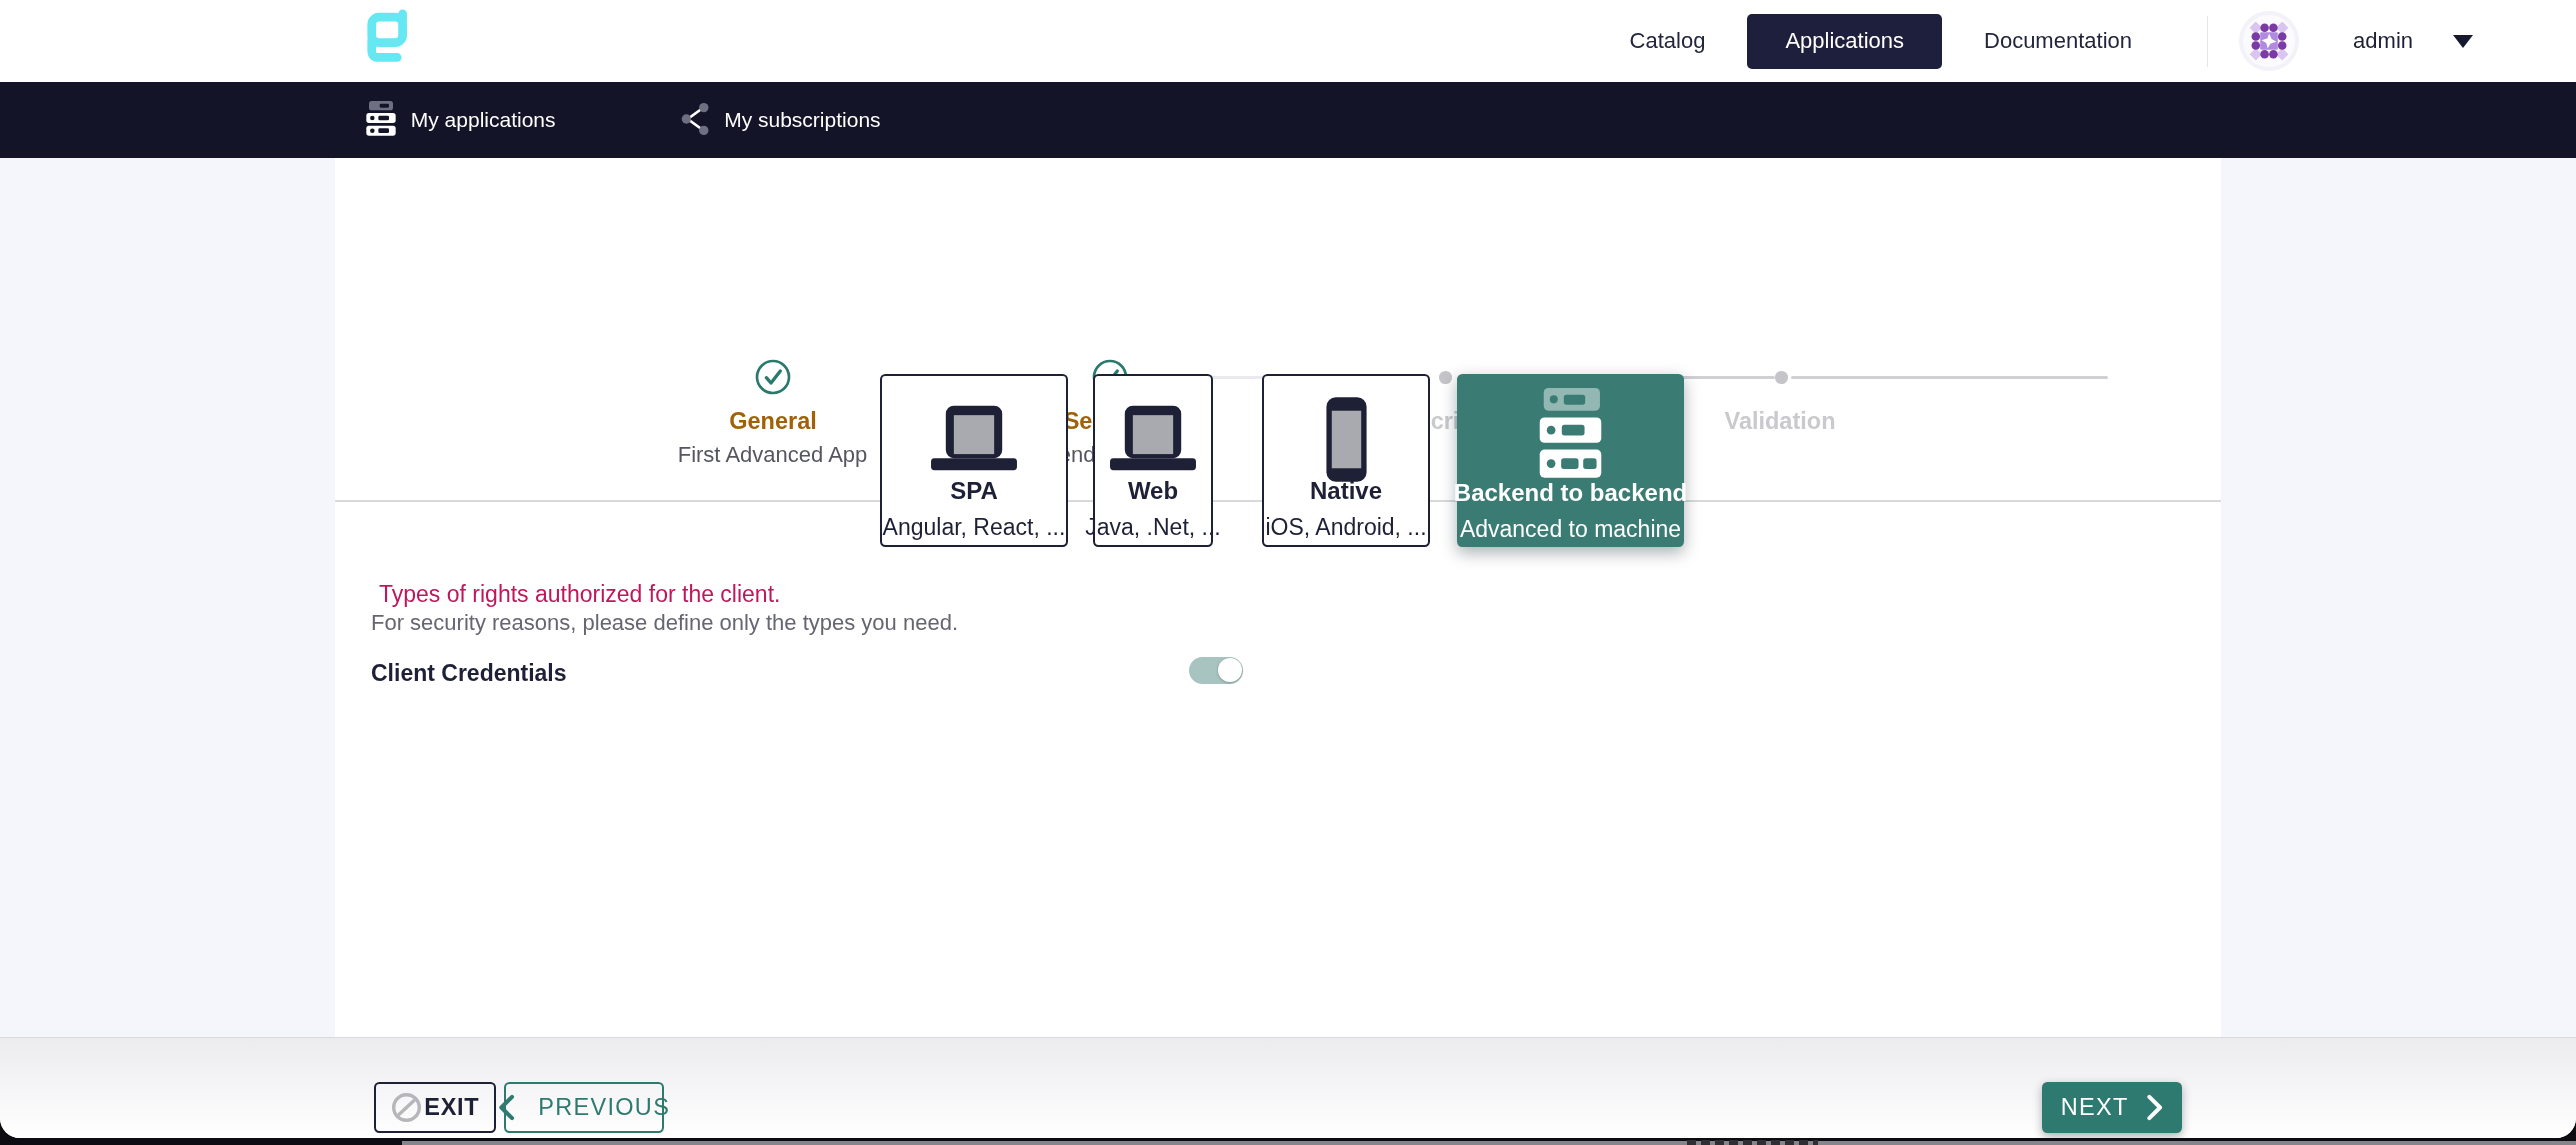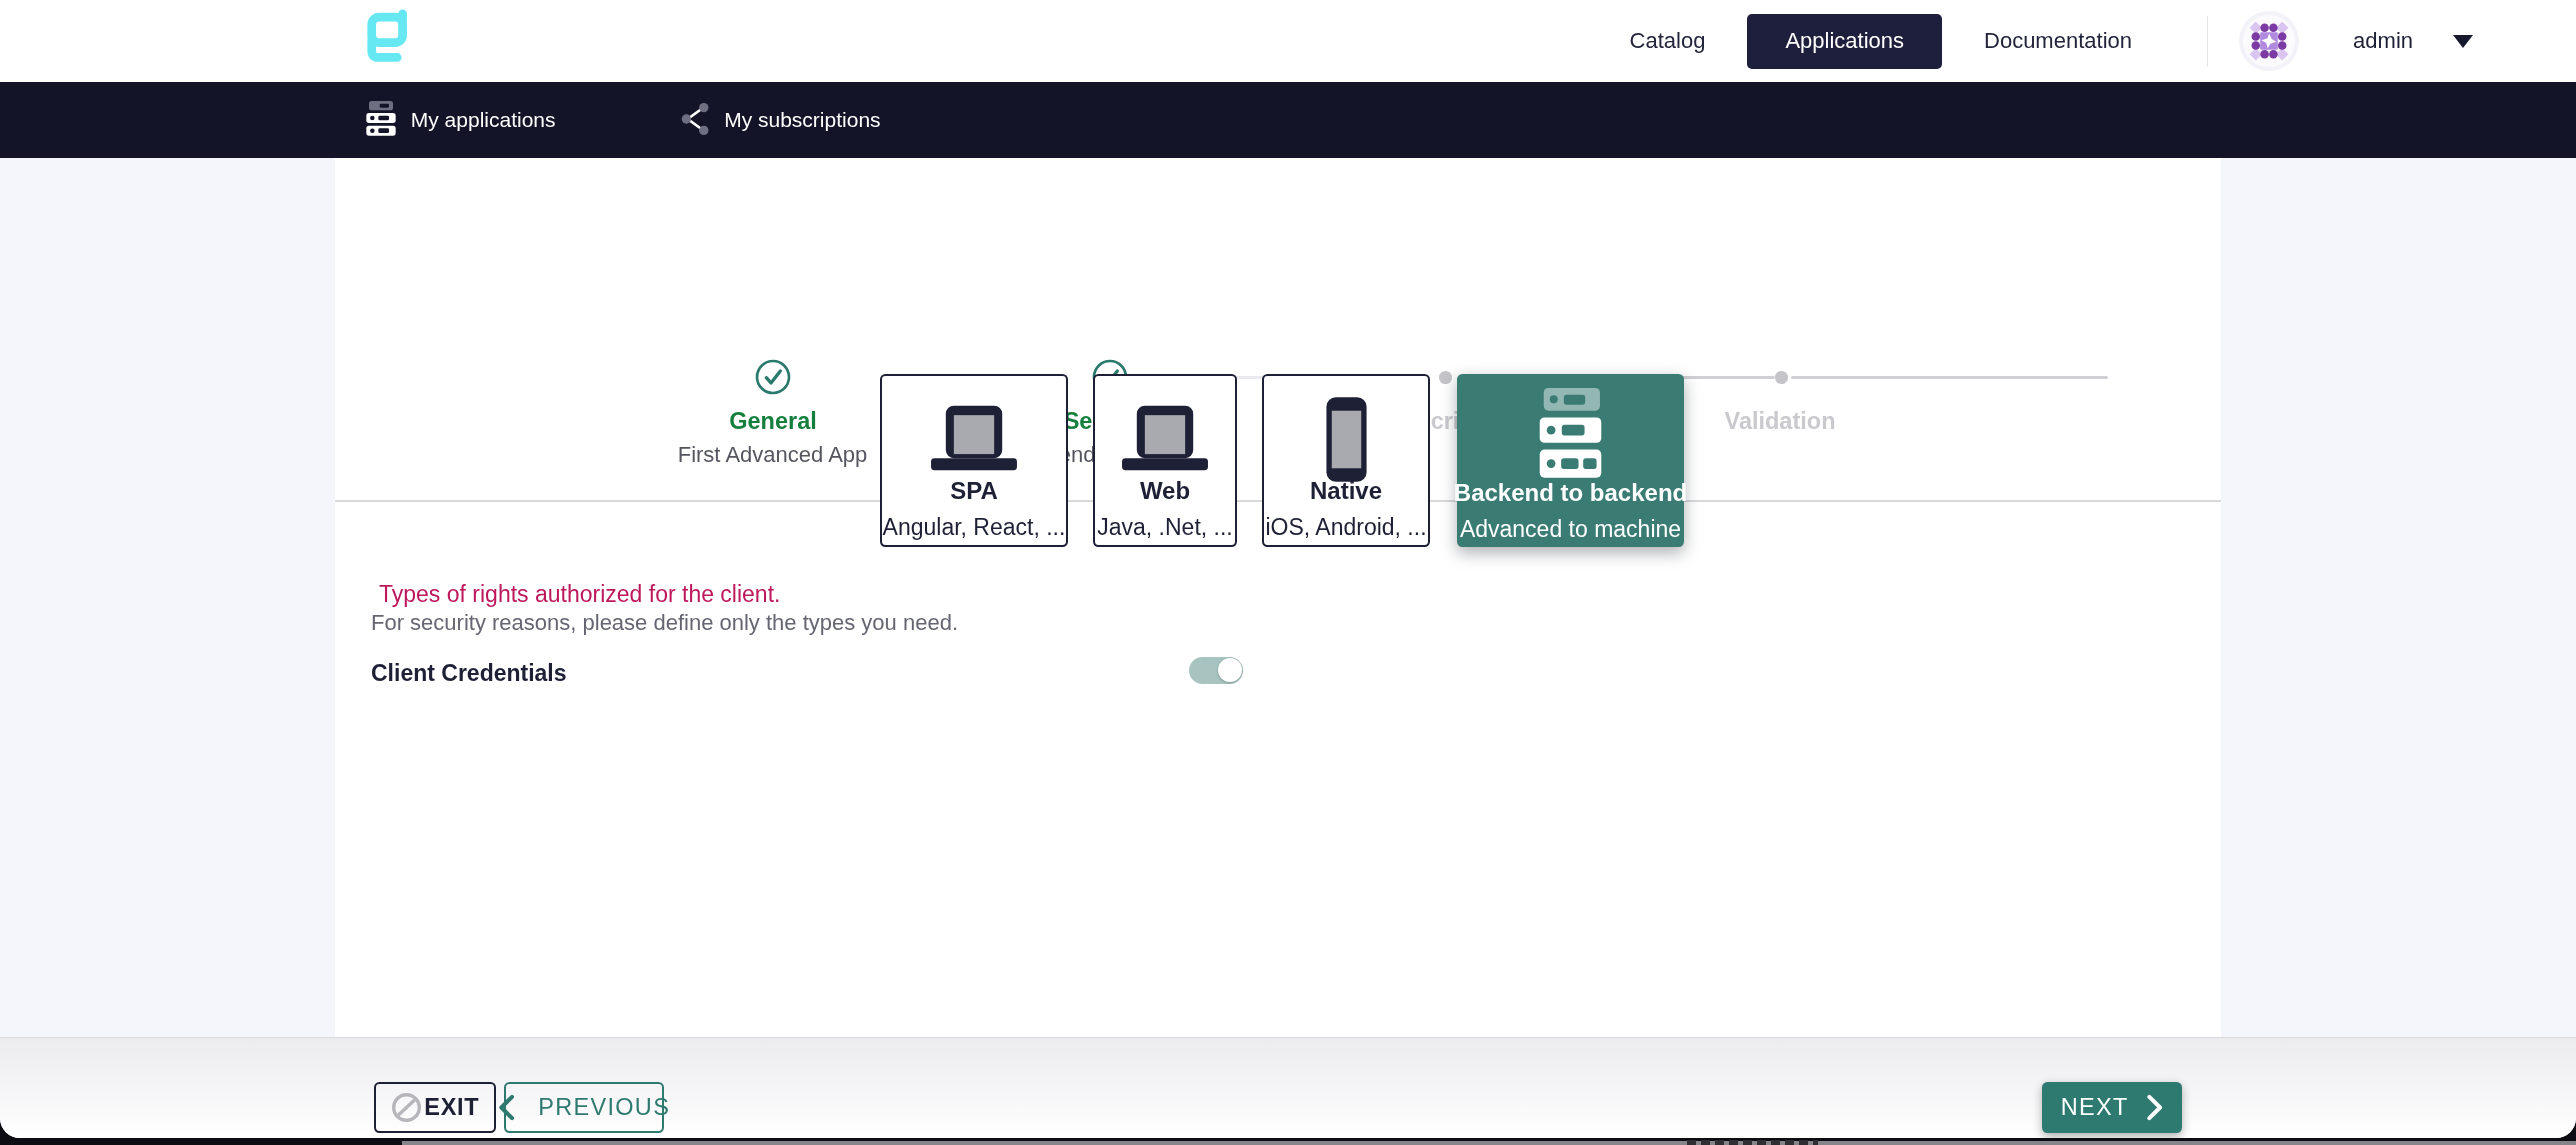--- a/index.html
+++ b/index.html
@@ -38,21 +38,21 @@
   .subnav-label { color:#ffffff; font-size:21px; white-space:nowrap; }
   
   .card { position:absolute; left:335px; top:158px; width:1886px; height:879px; background:#ffffff; }
   
   .step-line { position:absolute; height:3.4px; top:218px; border-radius:2px; }
   .seg1 { left:794px; width:299px; background:#eaeaee; }
   .seg2 { left:1130px; width:310px; background:linear-gradient(90deg,#eaeaee 0 50%,#cfcfd4 50% 100%); }
   .seg3 { left:1456px; width:317px; background:#cfcfd4; }
   .step-dot { position:absolute; top:213px; width:12.7px; height:12.7px; border-radius:50%; background:#c4c4c9; }
   .step-circle { position:absolute; top:201px; width:36px; height:36px; }
-  .step-label { position:absolute; top:250px; width:268px; text-align:center; font-size:23.5px; font-weight:bold; color:#15803d; }
+  .step-label { position:absolute; top:250px; width:268px; text-align:center; font-size:23.5px; font-weight:bold; color:#a16207; }
   .step-label.upcoming { color:#c9c9ce; }
   .step-sublabel { position:absolute; top:284px; width:335px; text-align:center; font-size:22px; color:#55565f; }
   .stepper-divider { position:absolute; left:0; top:342px; width:1886px; height:2px; background:#d9d9db; }
   
   .type-card {
     position:absolute; top:216px; height:173px; background:#ffffff;
     border:2px solid #1e2036; border-radius:5.4px;
     display:flex; flex-direction:column; align-items:center; justify-content:flex-end;
     padding-bottom:4px; cursor:pointer;
   }
@@ -195,21 +195,21 @@
         <svg width="94" height="74" viewBox="0 0 140 110">
           <rect x="28" y="4" width="84" height="78" rx="12" fill="#1e2036"></rect>
           <rect x="40" y="18" width="60" height="58" fill="#a9a9b0"></rect>
           <rect x="6" y="82" width="128" height="18" rx="5" fill="#1e2036"></rect>
         </svg>
       </div>
       <div class="type-title">SPA</div>
       <div class="type-sub">Angular, React, ...</div>
     </div>
 
-    <div class="type-card" style="left:758px; width:144px;">
+    <div class="type-card" style="left:758px; width:120px;">
       <div class="icon-zone">
         <svg width="94" height="74" viewBox="0 0 140 110">
           <rect x="28" y="4" width="84" height="78" rx="12" fill="#1e2036"></rect>
           <rect x="40" y="18" width="60" height="58" fill="#a9a9b0"></rect>
           <rect x="6" y="82" width="128" height="18" rx="5" fill="#1e2036"></rect>
         </svg>
       </div>
       <div class="type-title">Web</div>
       <div class="type-sub">Java, .Net, ...</div>
     </div>

